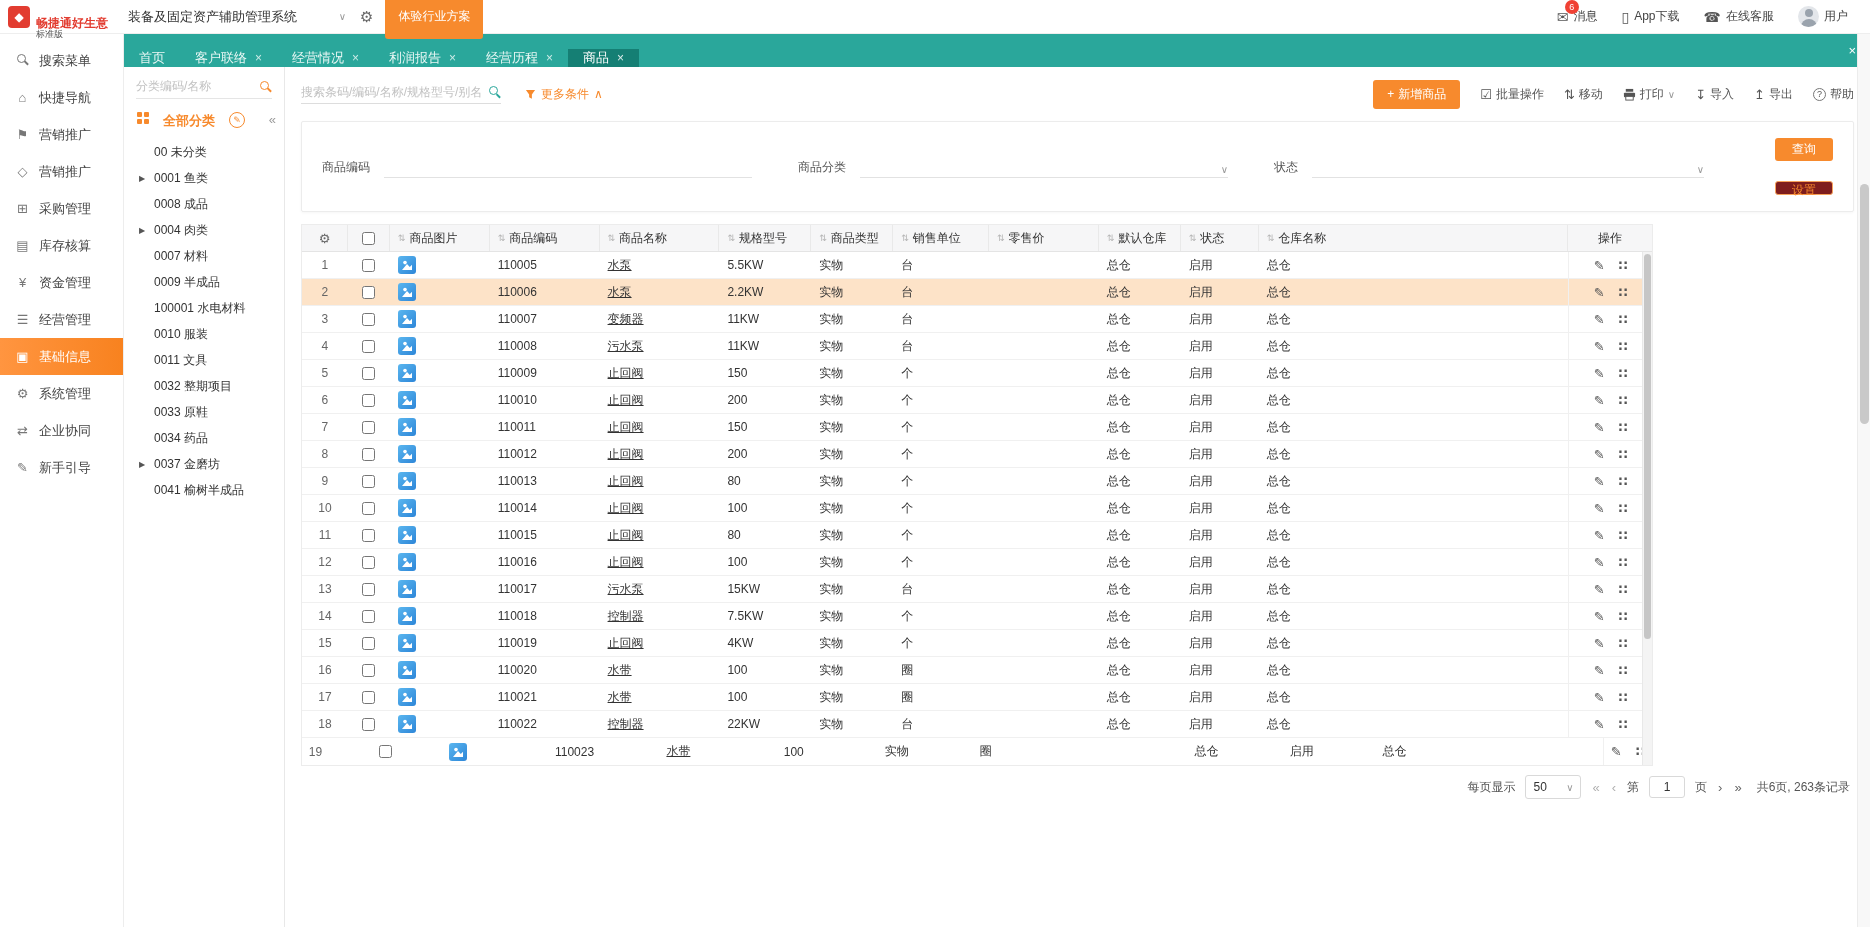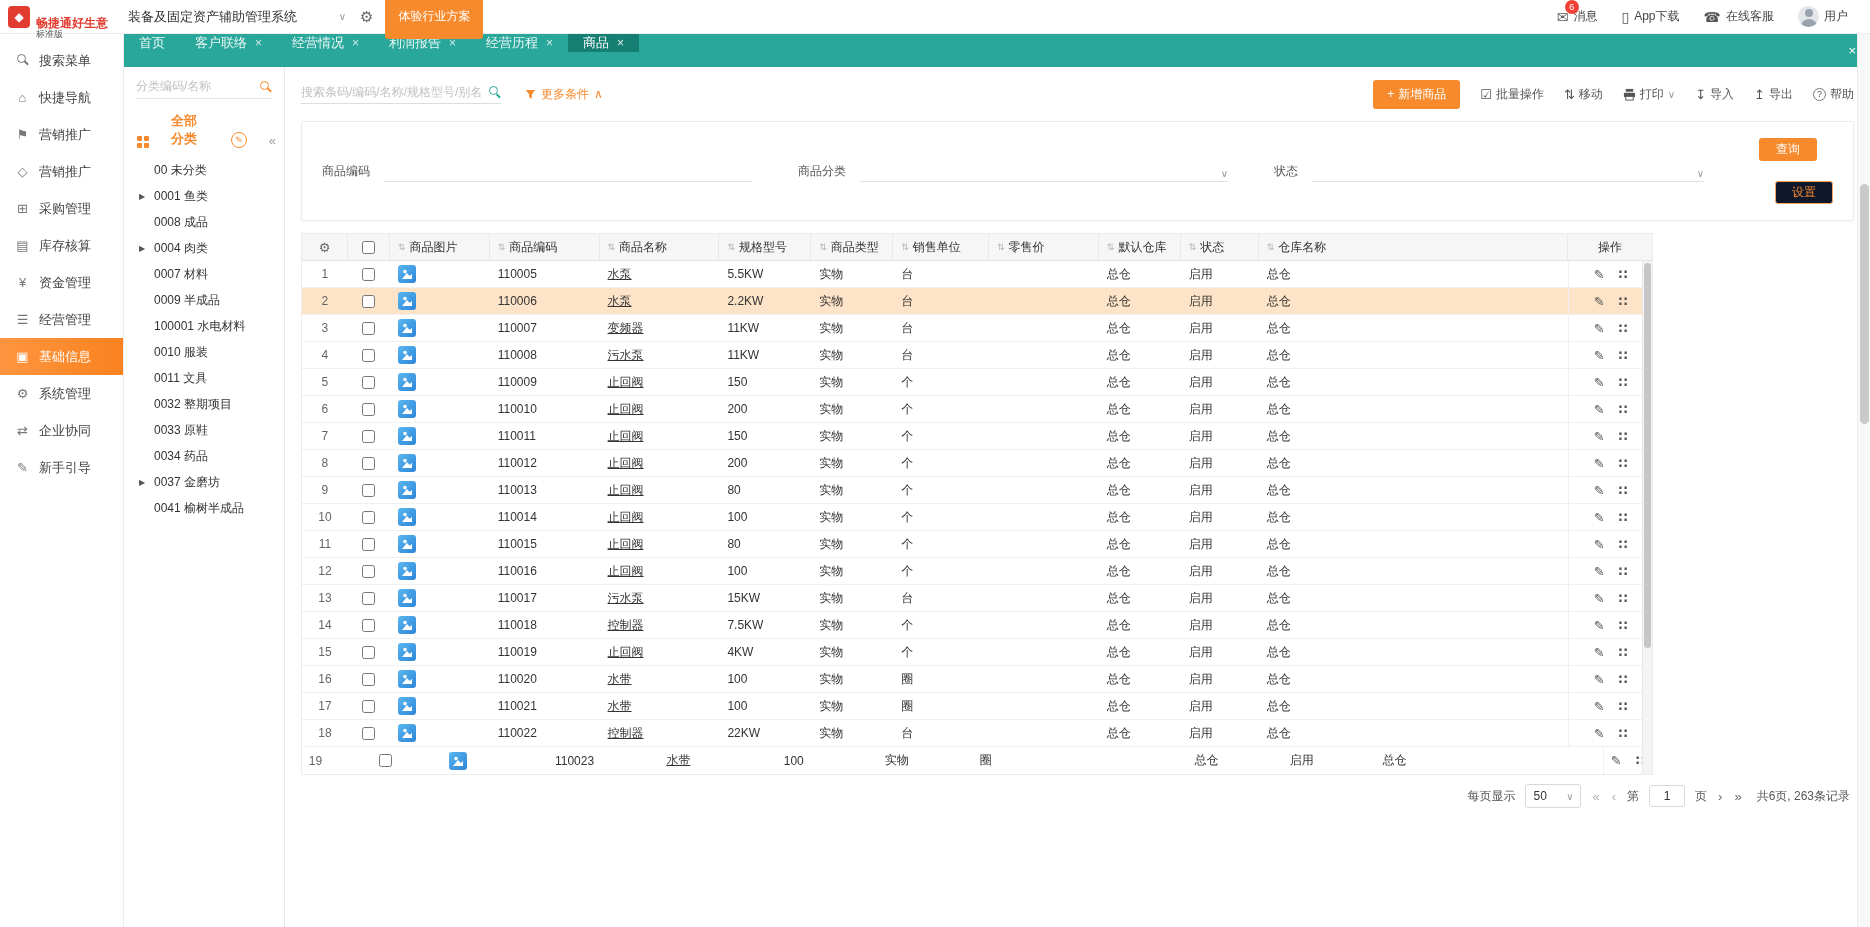--- a/index.html
+++ b/index.html
@@ -36,40 +36,40 @@
   .side-item { height:37px; display:flex; align-items:center; gap:9px; padding-left:15px;
     color:#444; font-size:13px; cursor:pointer; }
   .side-item.active { background:linear-gradient(90deg,#ff9540,#f8821f); color:#fff; }
   .s-icon { width:15px; text-align:center; color:#777; font-size:13px; flex:none; }
   .side-item.active .s-icon { color:#fff; }
   .s-label { white-space:nowrap; }
 
   .main-col { flex:1; display:flex; flex-direction:column; min-width:0; }
 
   
-  .tabbar { height:33px; background:#2aa79b; display:flex; align-items:flex-start; }
+  .tabbar { height:33px; background:#2aa79b; display:flex; align-items:flex-end; }
   .tab-list { display:flex; align-items:stretch; }
   .tab { display:flex; align-items:center; gap:8px; padding:0 15px; color:#e8f7f4; font-size:13px; cursor:pointer; }
   .tab.active { background:#157f74; color:#fff; }
   .tab-close { font-size:12px; opacity:.85; cursor:pointer; }
   .tabbar-x { margin-left:auto; align-self:center; color:#fff; font-size:13px; padding:0 14px; cursor:pointer; }
 
   
   .content-row { flex:1; display:flex; min-height:0; }
   .cat-panel { width:161px; flex:none; background:#fff; border-right:1px solid #e8e8e8; padding-top:12px; }
   .cat-search { margin:0 12px; display:flex; align-items:center; border-bottom:1px solid #e5e5e5; padding-bottom:5px; }
   .cat-search input { border:none; outline:none; flex:1; min-width:0; font-size:12px; color:#333; }
   .cat-search input::placeholder { color:#c2c2c2; }
   .mag { display:inline-block; width:13px; height:13px; position:relative; flex:none; }
   .mag::before { content:""; position:absolute; top:1px; left:1px; width:7px; height:7px;
     border:1.5px solid currentColor; border-radius:50%; }
   .mag::after { content:""; position:absolute; width:5px; height:1.5px; background:currentColor;
     transform:rotate(45deg); right:0; bottom:2px; }
   .c-orange { color:#f78a2d; } .c-teal { color:#2aa79b; }
-  .cat-all { display:flex; align-items:flex-end; gap:22px; padding:13px 8px 9px 13px;
+  .cat-all { display:flex; align-items:flex-start; gap:14px; padding:13px 8px 9px 13px;
     color:#f78a2d; font-weight:bold; font-size:13px; cursor:pointer; }
   .grid4 { width:12px; height:12px; display:grid; grid-template-columns:5px 5px; grid-gap:2px; flex:none; }
   .grid4 span { background:#f78a2d; border-radius:1px; width:5px; height:5px; }
   .edit-circle { width:16px; height:16px; border:1px solid #f78a2d; border-radius:50%;
     display:flex; align-items:center; justify-content:center; color:#f78a2d; font-size:9px; font-weight:normal; flex:none; cursor:pointer; }
   .collapse { margin-left:auto; color:#999; font-weight:normal; font-size:13px; cursor:pointer; }
   .cat-item { height:26px; display:flex; align-items:center; padding-left:30px; font-size:12px;
     color:#333; position:relative; cursor:pointer; white-space:nowrap; }
   .cat-item .tri { position:absolute; left:15px; font-size:8px; color:#555; }
 
@@ -91,21 +91,21 @@
   
   .filter-card { margin-top:10px; border:1px solid #ececec; border-radius:2px; padding:16px 20px;
     display:flex; align-items:center; box-shadow:0 1px 3px rgba(0,0,0,.04); }
   .f-field { display:flex; align-items:flex-end; flex:1; max-width:430px; margin-right:46px; }
   .f-label { color:#555; margin-right:14px; white-space:nowrap; padding-bottom:2px; }
   .f-line { flex:1; border-bottom:1px solid #e2e2e2; height:22px; display:flex;
     align-items:flex-end; justify-content:flex-end; color:#b9b9b9; cursor:text; }
   .f-line .caret { padding-bottom:2px; }
   .f-actions { margin-left:auto; display:flex; flex-direction:column; gap:20px; }
   .btn-query { background:#f78a2d; color:#fff; border:none; border-radius:3px; width:58px; height:23px; font-size:12px; cursor:pointer; }
-  .btn-settings { background:#0f172a; color:#f78a2d; border:1px solid #f7a35c; border-radius:3px; width:58px; height:23px; font-size:12px; cursor:pointer;margin-left:16px; }
+  .btn-settings { background:#7f1d1d; color:#f78a2d; border:1px solid #f7a35c; border-radius:3px; width:58px; height:14px; font-size:12px; cursor:pointer; }
 
   
   .table { margin-top:12px; width:1352px; border:1px solid #ececec; position:relative; background:#fff; }
   .thead { display:flex; background:#f6f6f7; height:27px; border-bottom:1px solid #e4e4e4; }
   .th { display:flex; align-items:center; gap:4px; padding-left:8px; font-size:12px; color:#333;
     border-right:1px solid #e9e9e9; cursor:pointer; white-space:nowrap; overflow:hidden; }
   .th:last-child { border-right:none; }
   .sort { color:#b5b5b5; font-size:9px; }
   .trow { display:flex; height:27px; border-bottom:1px solid #f0f0f0; background:#fff; }
   .trow:last-child { border-bottom:none;gap:44px; }

